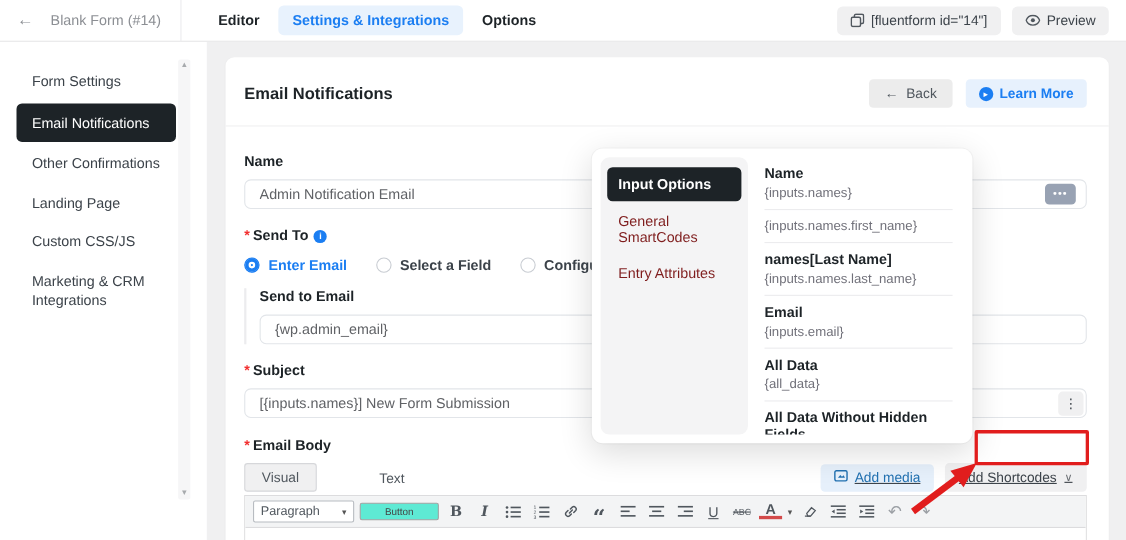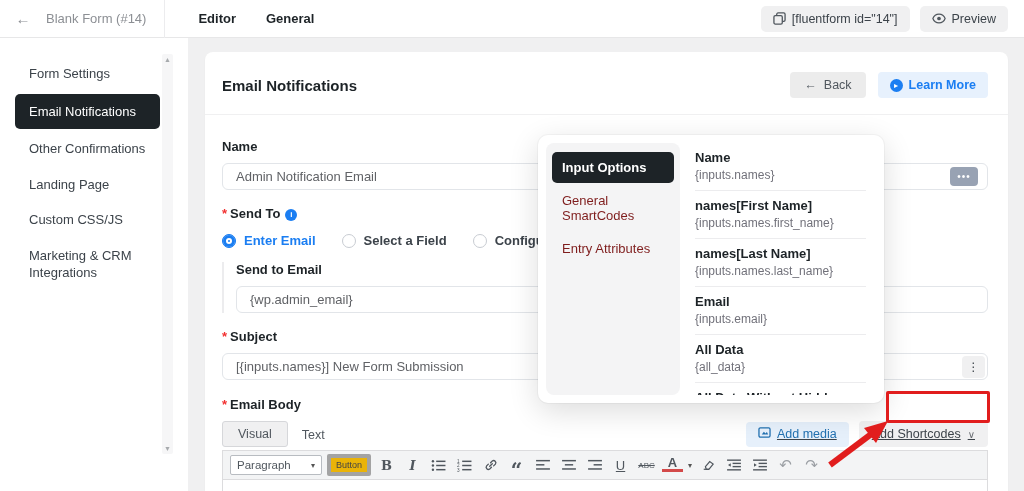--- a/index.html
+++ b/index.html
@@ -48,33 +48,33 @@
   .radio-row { display:flex; gap:26px; align-items:center; margin:12px 0 14px; }
   .radio { display:flex; align-items:center; gap:8px; font-weight:600; color:#3c434a; cursor:pointer; }
   .radio .dot { width:14px; height:14px; border-radius:50%; border:1px solid #c8ccd2; background:#fff; }
   .radio.sel .dot { background:#1b7ef2; border-color:#1b7ef2; box-shadow:inset 0 0 0 3px #1b7ef2, inset 0 0 0 5px #fff; }
   .radio.sel { color:#1b7ef2;text-align:center; }
 
   .indent-group { border-left:2px solid #ececee; padding-left:12px; margin-bottom:6px; }
   .indent-group .f-label { margin-top:2px; }
 
   
-  .editor-tabs-row { display:flex; align-items:flex-end; margin-top:4px; }
+  .editor-tabs-row { display:flex; align-items:flex-end; margin-top:4px;gap:43px; }
   .etab-visual { background:#f0f0f1; border:1px solid #d6d7da; border-radius:3px; padding:5px 15px; color:#50575e; font-size:12.5px; cursor:pointer; }
   .etab-text { padding:5px 14px; color:#50575e; font-size:12.5px; cursor:pointer; }
   .editor-actions { margin-left:auto; display:flex; gap:10px; align-items:center;text-decoration:underline; }
   .btn-addmedia { background:#e6f0fb; color:#2271b1; border-radius:4px; padding:5px 12px; font-size:12.5px; display:flex; gap:6px; align-items:center; cursor:pointer; }
   .btn-shortcodes { background:#f0f0f1; color:#3c434a; border-radius:4px; padding:6px 13px; font-size:12.5px; display:flex; gap:7px; align-items:center; cursor:pointer; }
   .chev { font-size:10px; color:#6a6e73; }
 
   .editor-box { border:1px solid #dcdcde; margin-top:3px; height:70px; overflow:hidden; }
   .editor-toolbar { height:29px; background:#f3f4f5; border-bottom:1px solid #dcdcde; display:flex; align-items:center; padding:0 7px; gap:5px; }
   .para-select { background:#fff; border:1px solid #b8bcc1; border-radius:2px; height:20px; width:92px; font-size:11.5px; color:#50575e; display:flex; align-items:center; padding:0 6px; cursor:pointer; }
   .para-select .caret { margin-left:auto; font-size:8px; color:#555; }
-  .mini-btn { background:#eab308; border:4px solid #a3a3a3; border-radius:2px; font-size:9px; color:#444; padding:2px 5px; cursor:pointer; }
+  .mini-btn { background:#5eead4; border:1px solid #a3a3a3; border-radius:2px; font-size:9px; color:#444; padding:2px 22px; cursor:pointer; }
   .tb-ic { width:21px; height:20px; display:flex; align-items:center; justify-content:center; color:#50575e; cursor:pointer; font-size:13px; }
   .tb-ic svg { display:block; }
   .tb-ic.bold { font-weight:800; font-family:"DejaVu Serif",serif; }
   .tb-ic.italic { font-style:italic; font-family:"DejaVu Serif",serif; font-weight:600; }
   .tb-ic.quote { font-family:"DejaVu Serif",serif; font-size:20px; line-height:8px; padding-top:9px; font-weight:700; }
   .tb-ic.underline { text-decoration:underline; }
   .tb-ic.strike { font-size:8px; text-decoration:line-through; letter-spacing:0; }
   .tb-ic.acolor { border-bottom:3px solid #d34a4a; height:15px; line-height:13px; margin-top:-2px; font-weight:600; }
   .tb-ic.undo,.tb-ic.redo { color:#9b9fa4; font-size:15px; }
   .editor-content { background:#fff; padding:13px 18px; font-family:"DejaVu Serif","Liberation Serif",serif; font-size:15px; color:#32373c; }
@@ -98,21 +98,22 @@
 <body>
 
 <div id="app">
 
   <div class="topbar">
     <div class="tb-left">
       <span class="back-arrow">←</span>
       <span class="form-title">Blank Form (#14)</span>
       <span class="tb-divider"></span>
       <span class="tb-tab">Editor</span>
-      <span class="tb-tab">General</span>
+      <span class="tb-tab active">Settings &amp; Integrations</span>
+      <span class="tb-tab">Options</span>
     </div>
     <div class="tb-right">
       <span class="tb-btn">
         <span>
             <svg width="13" height="13" viewBox="0 0 14 14">
               <rect x="4" y="1" width="9" height="9" rx="1.5" fill="none" stroke="#50575e" stroke-width="1.4"></rect>
               <rect x="1" y="4" width="9" height="9" rx="1.5" fill="#f0f0f1" stroke="#50575e" stroke-width="1.4"></rect>
             </svg>
           </span>
         <span>[fluentform id="14"]</span>
@@ -315,21 +316,20 @@
       <div class="pop-tab active">Input Options</div>
       <div class="pop-tab">General SmartCodes</div>
       <div class="pop-tab">Entry Attributes</div>
     </div>
     <div class="pop-list">
       <div class="pop-item">
         <div class="t">Name</div>
         <div class="c">{inputs.names}</div>
       </div>
       <div class="pop-item">
-        <div class="t">names[First Name]</div>
         <div class="c">{inputs.names.first_name}</div>
       </div>
       <div class="pop-item">
         <div class="t">names[Last Name]</div>
         <div class="c">{inputs.names.last_name}</div>
       </div>
       <div class="pop-item">
         <div class="t">Email</div>
         <div class="c">{inputs.email}</div>
       </div>

